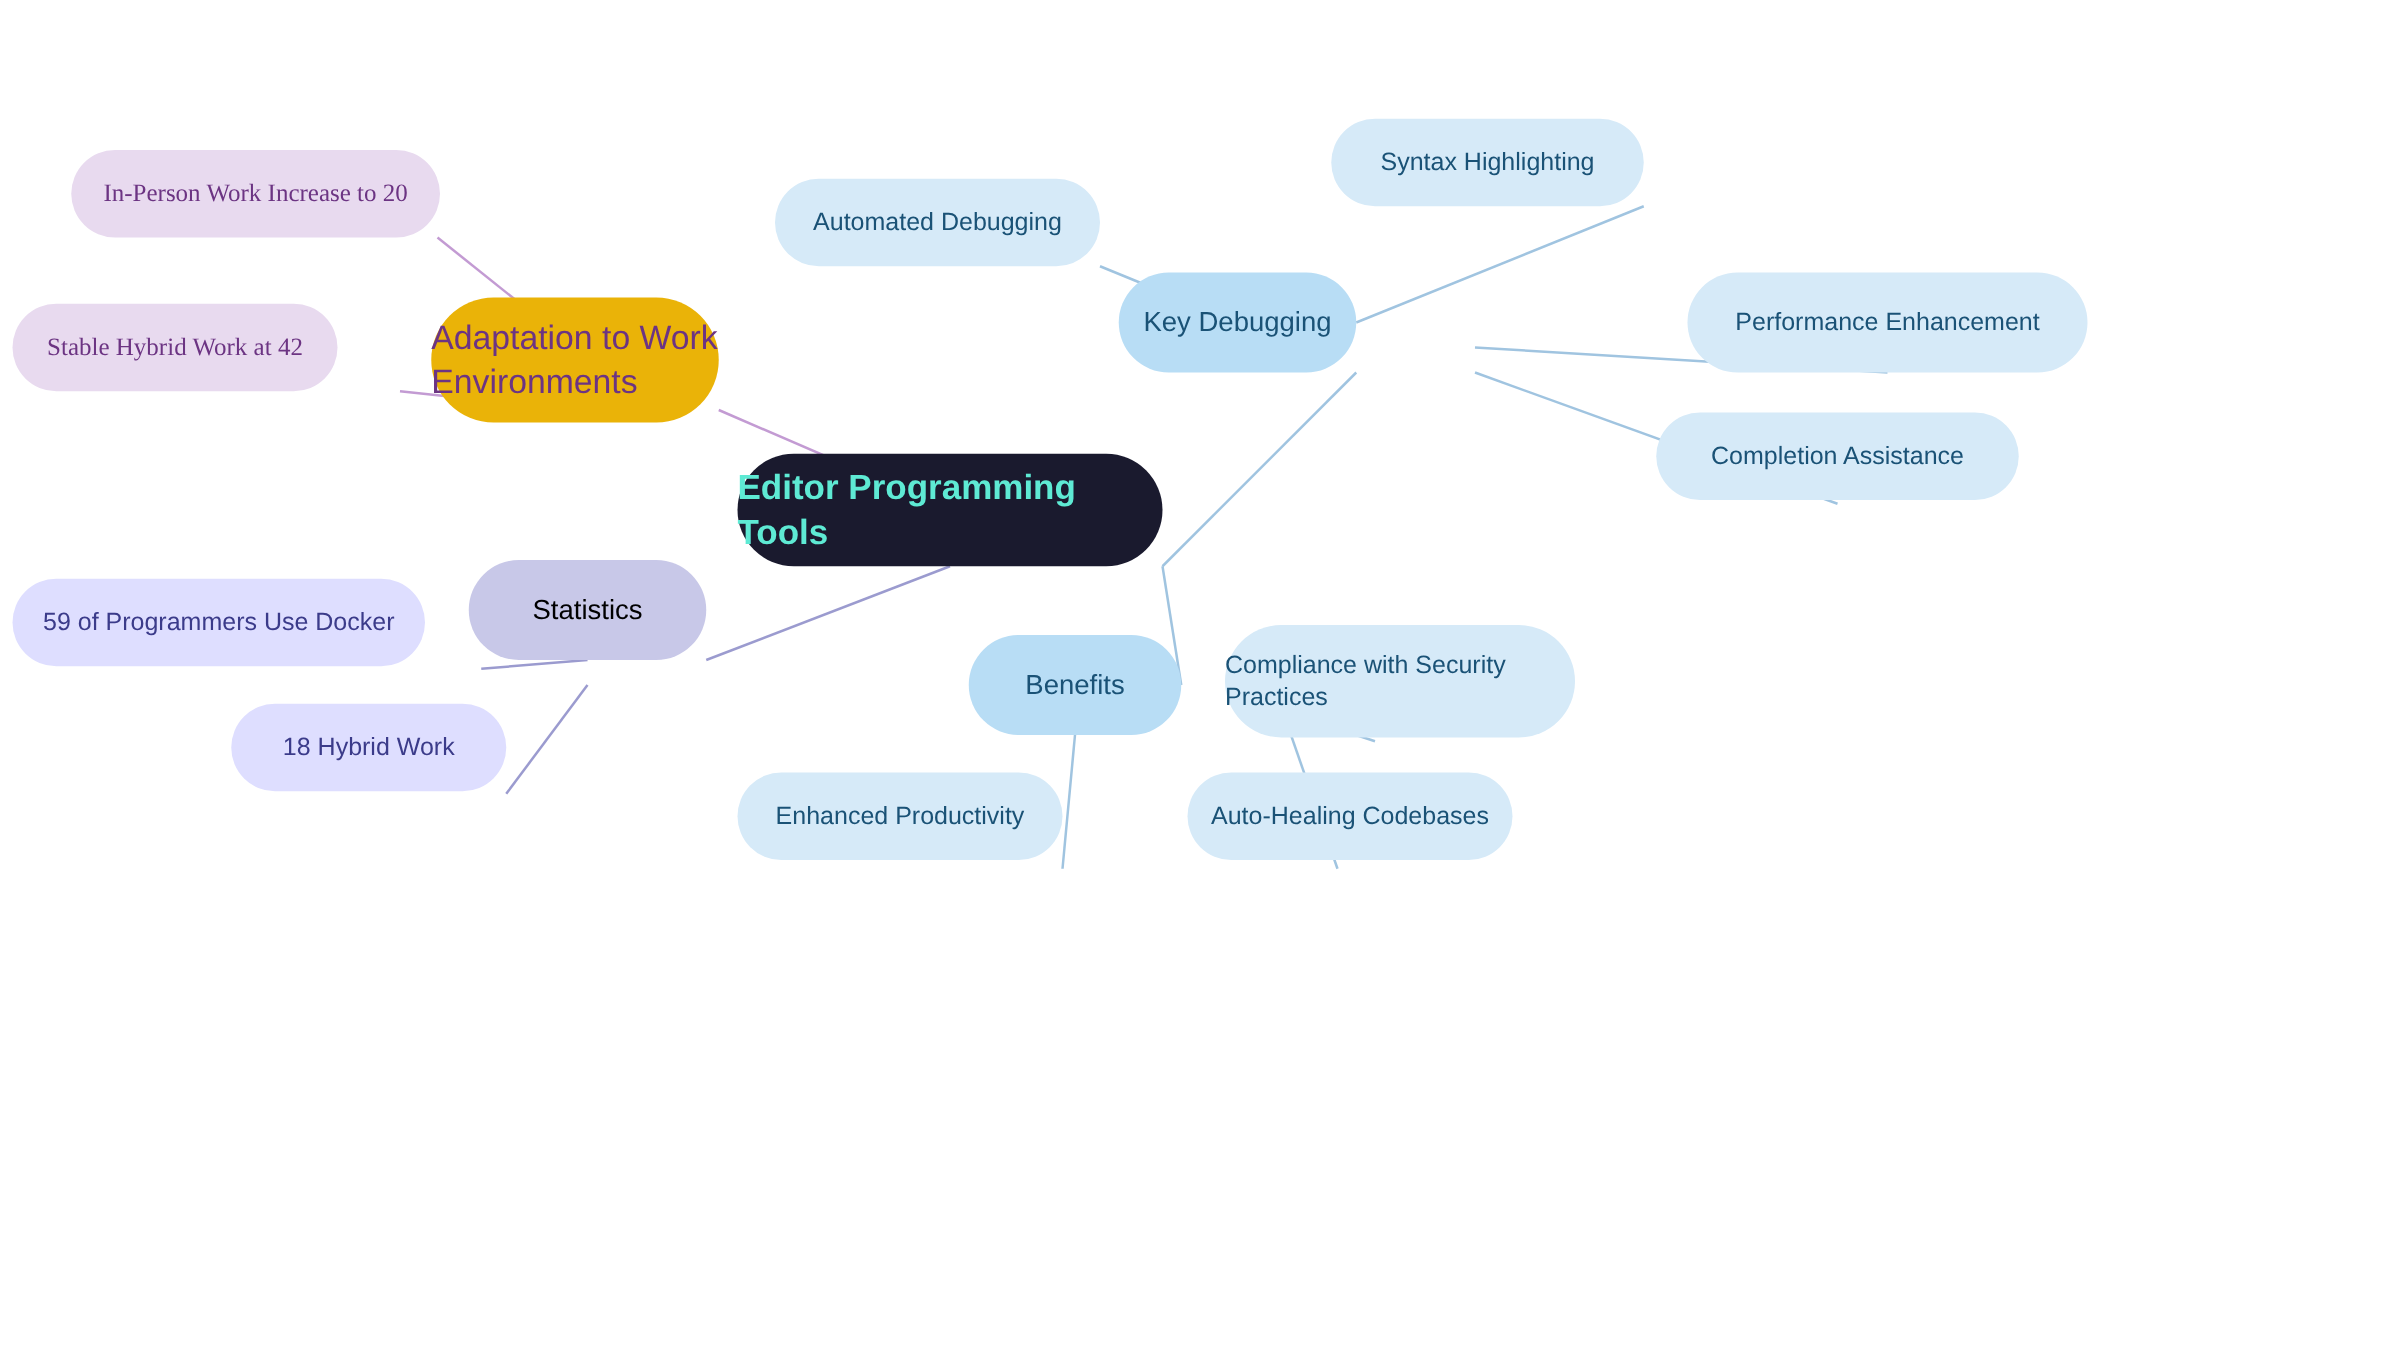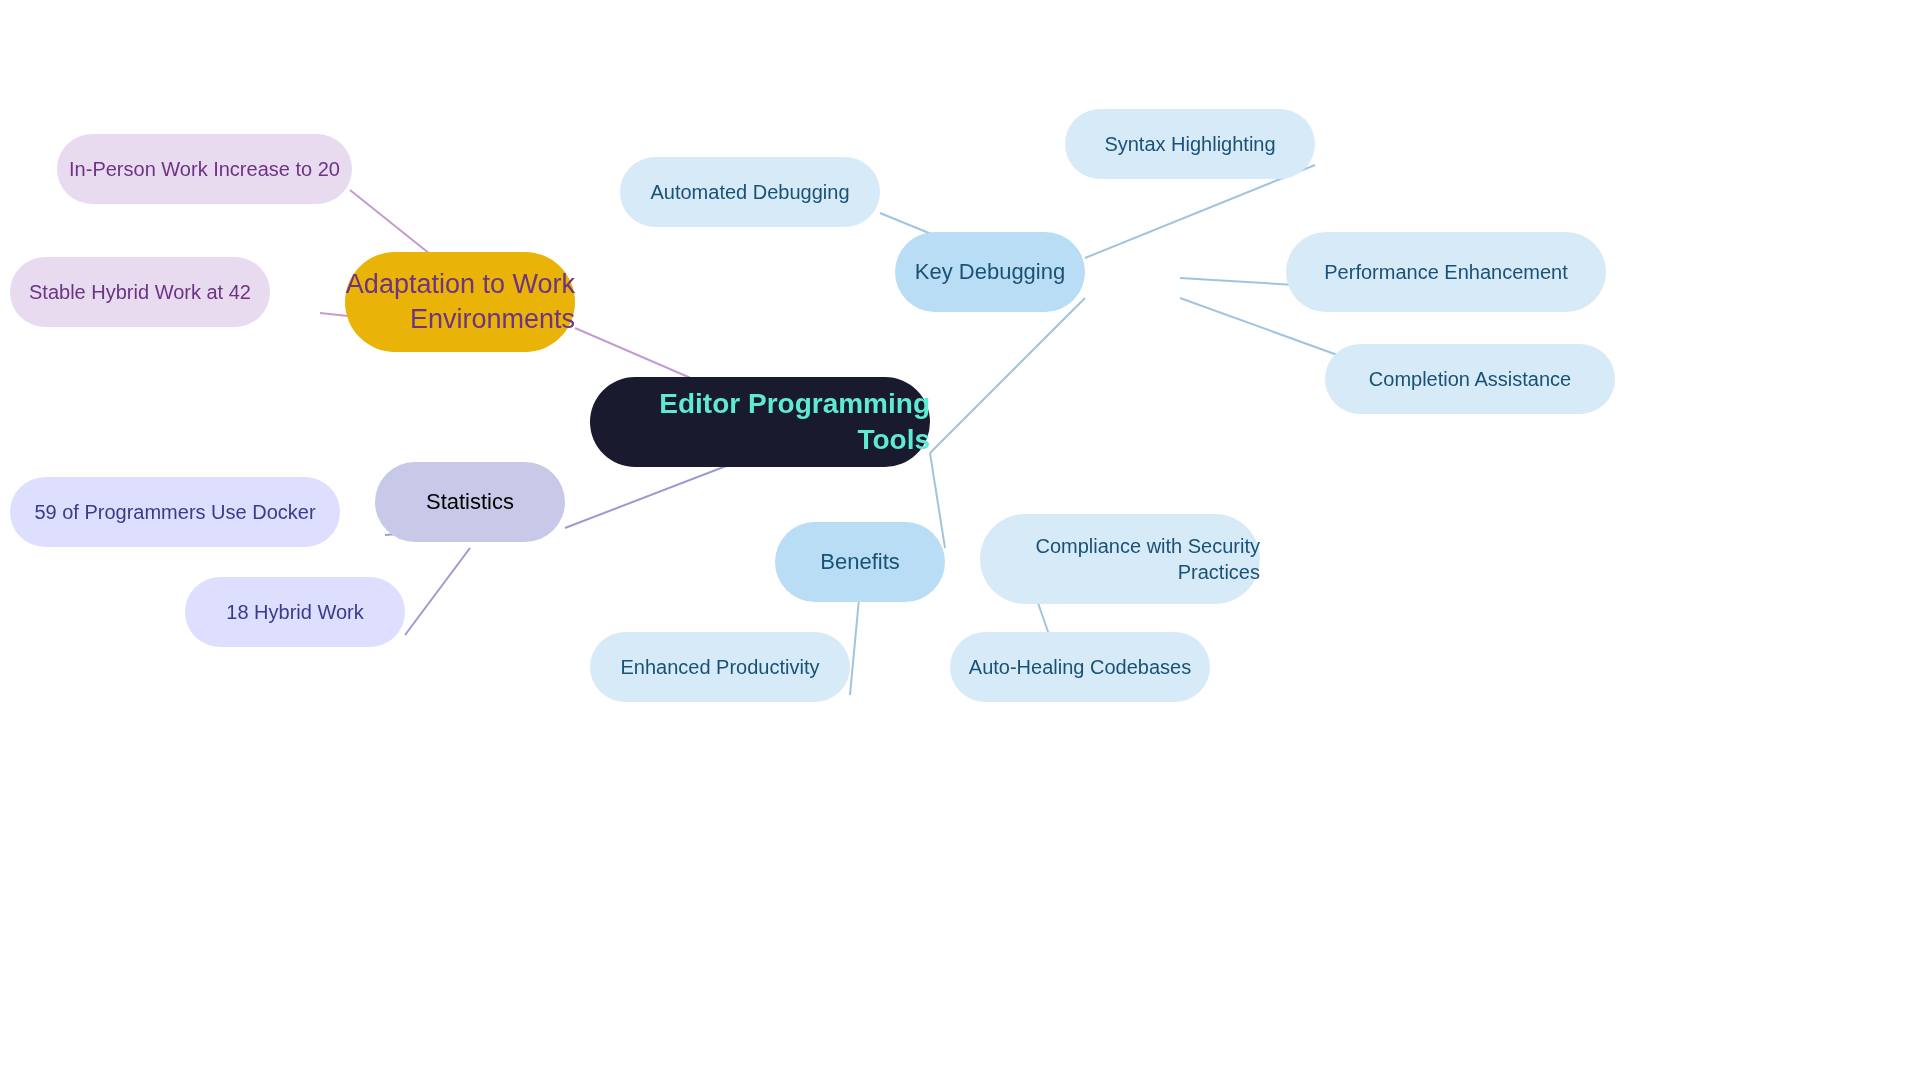--- a/index.html
+++ b/index.html
@@ -17,26 +17,25 @@
       width: 1920px;
       height: 1083px;
       pointer-events: none;
       z-index: 0;
     }
     .node {
       position: absolute;
       display: flex;
       align-items: center;
       justify-content: center;
-      text-align: right;
+      text-align: left;
       border-radius: 50px;
       z-index: 1;
       font-weight: 500;
       line-height: 1.3;
-      margin-top: 14px;
     }
     .node-center {
       background: #1a1a2e;
       color: #5eead4;
       font-size: 28px;
       font-weight: 600;
       width: 340px;
       height: 90px;
       border-radius: 50px;
     }
@@ -56,20 +55,21 @@
       background: #eab308;
       color: #6c3483;
       font-size: 27px;
       font-weight: 400;
     }
     .node-leaf-purple {
       background: #e8daef;
       color: #6c3483;
       font-size: 20px;
       font-weight: 400;
+      font-family: Liberation Serif, serif;
     }
     .node-mid-lavender {
       background: #c8c8e8;
       color: #000000;
       font-size: 22px;
       font-weight: 500;
     }
     .node-leaf-lavender {
       background: #dedeff;
       color: #3b3b8a;
@@ -109,21 +109,21 @@
 <div class="node node-center" style="left:590px; top:363px; width:340px; height:90px;">Editor Programming Tools</div>
 
 <div class="node node-mid-blue" style="left:895px; top:218px; width:190px; height:80px;">
   <span>Key Debugging</span>
 </div>
 
 <div class="node node-leaf-blue" style="left:1065px; top:95px; width:250px; height:70px;">
   <span>Syntax Highlighting</span>
 </div>
 
-<div class="node node-leaf-blue" style="left:1286px; top:218px; width:320px; height:80px;">
+<div class="node node-leaf-blue" style="left:1350px; top:218px; width:320px; height:80px;">
   <span>Performance Enhancement</span>
 </div>
 
 <div class="node node-leaf-blue" style="left:1325px; top:330px; width:290px; height:70px;">
   <span>Completion Assistance</span>
 </div>
 
 <div class="node node-leaf-blue" style="left:620px; top:143px; width:260px; height:70px;">
   <span>Automated Debugging</span>
 </div>

